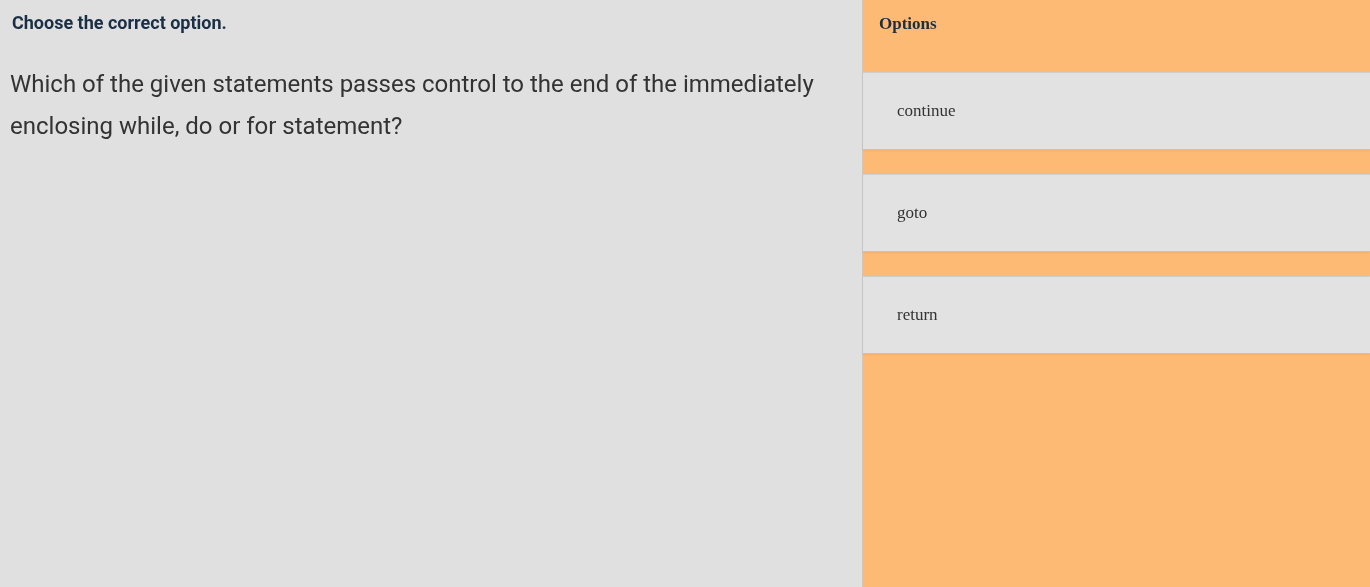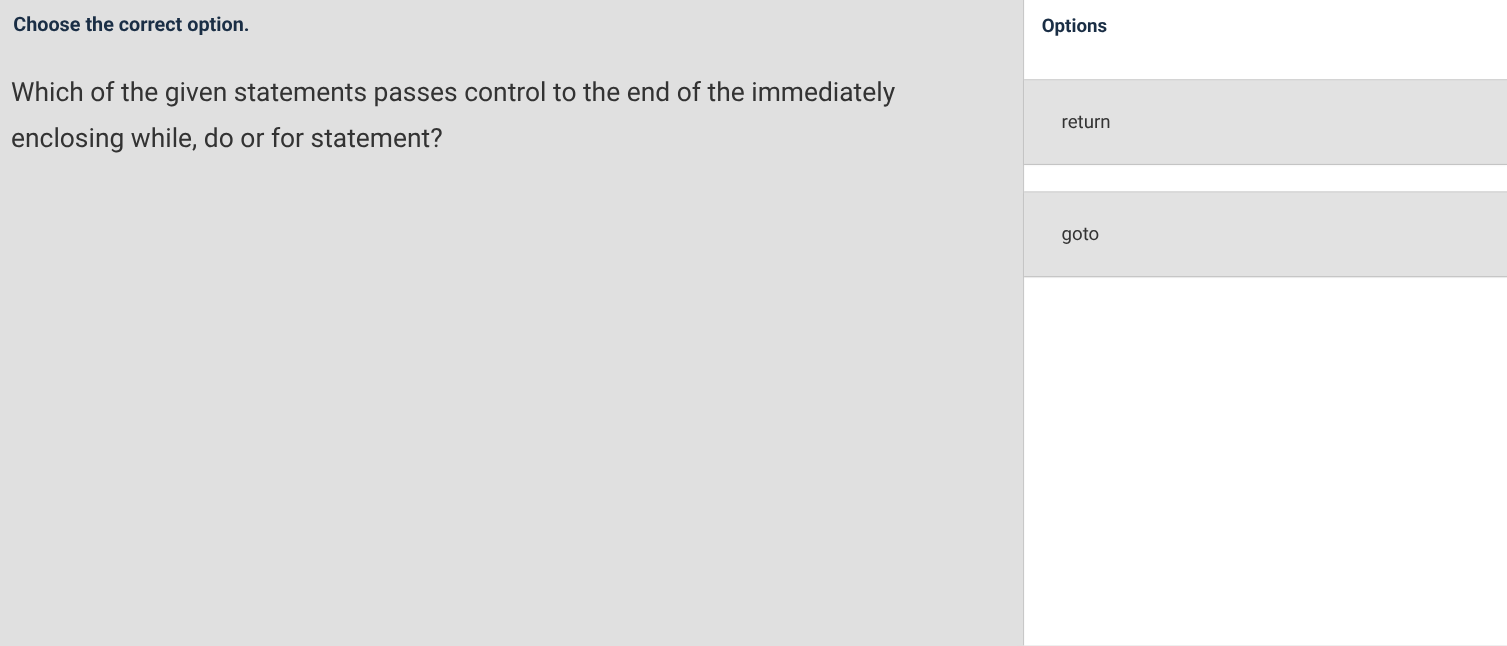--- a/index.html
+++ b/index.html
@@ -27,25 +27,26 @@
       margin-bottom: 30px;
       padding-left: 2px;
     }
     .question-text {
       font-size: 24px;
       color: #333;
       line-height: 1.75;
       font-weight: 400;
     }
     .options-panel {
-      width: 440px;
-      background: #ffffff;
+      width: 508px;
+      background: #fdba74;
       border-left: 1px solid #c8c8c8;
       display: flex;
       flex-direction: column;
+      font-family: Liberation Serif, serif;
     }
     .options-header {
       font-weight: 700;
       font-size: 17px;
       color: #1a2e45;
       padding: 14px 16px 38px 16px;
     }
     .option-item {
       background: #e2e2e2;
       border-top: 1px solid #cfcfcf;
@@ -61,15 +62,16 @@
 </head>
 <body>
 
 <div class="question-panel">
   <div class="question-instruction">Choose the correct option.</div>
   <div class="question-text">Which of the given statements passes control to the end of the immediately enclosing while, do or for statement?</div>
 </div>
 
 <div class="options-panel">
   <div class="options-header">Options</div>
+  <div class="option-item">continue</div>
+  <div class="option-item">goto</div>
   <div class="option-item">return</div>
-  <div class="option-item">goto</div>
 </div>
 
 </body></html>

